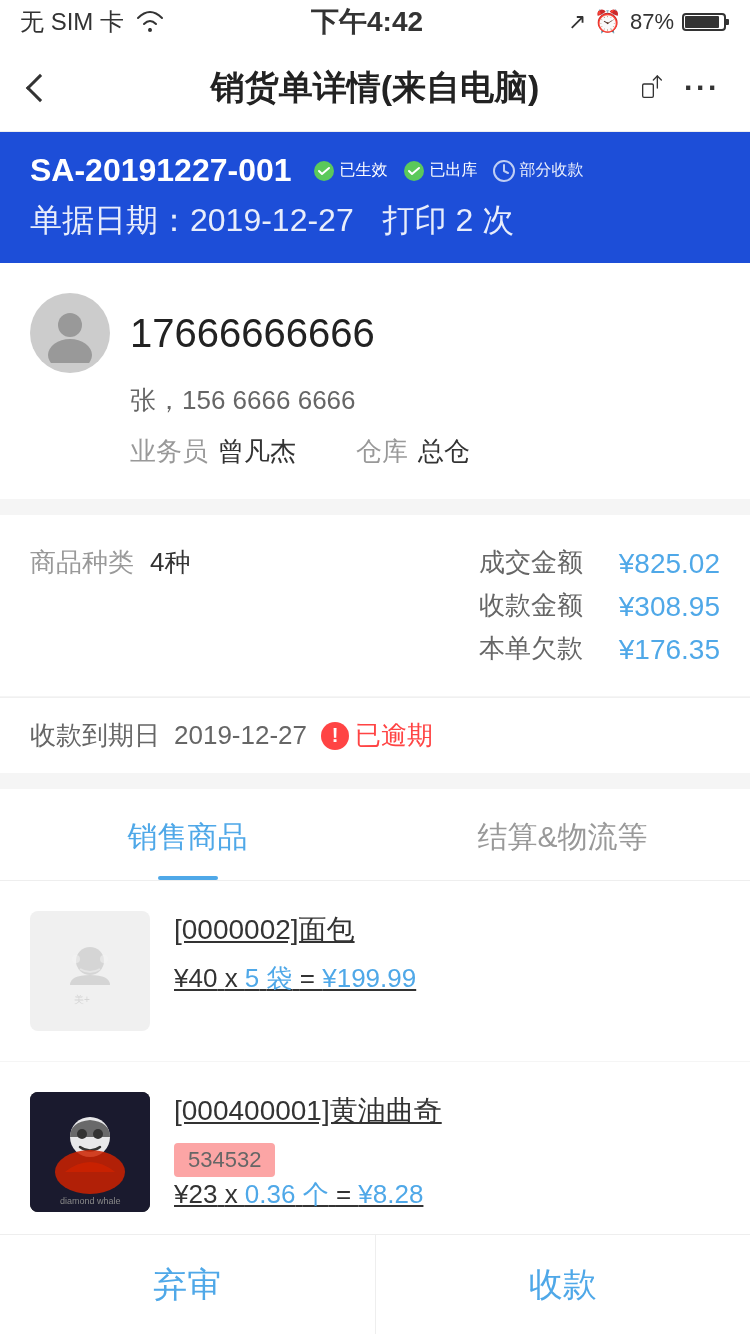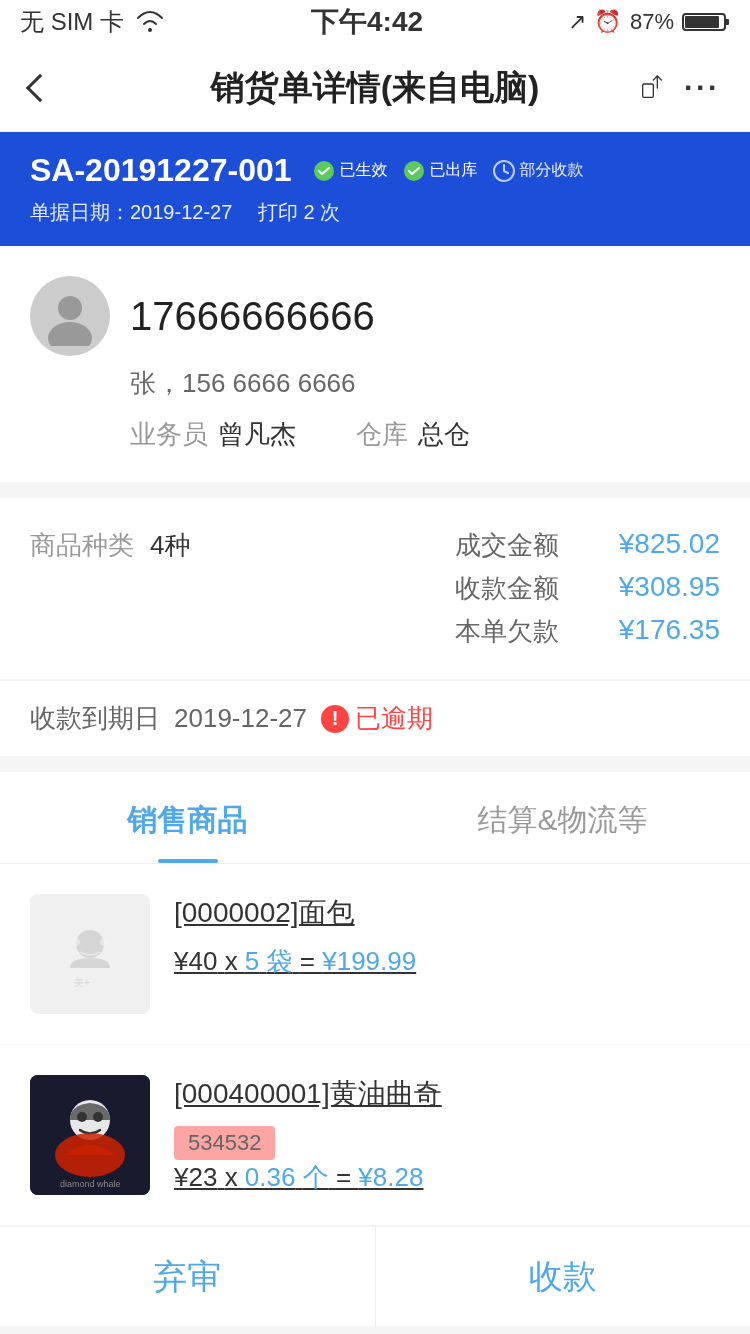--- a/index.html
+++ b/index.html
@@ -75,21 +75,21 @@
     }
     .badge {
       display: flex;
       align-items: center;
       gap: 4px;
       font-size: 16px;
     }
     .badge-check { color: #fff; }
     .badge-clock { color: #fff; opacity: 0.9; }
     .order-date {
-      font-size: 20px;
+      font-size: 32px;
       color: rgba(255,255,255,0.9);
     }
 
     
     .customer-section {
       background: #fff;
       padding: 30px;
       margin-bottom: 0;
     }
     .customer-top {
@@ -159,22 +159,22 @@
     .stats-label { font-size: 26px; color: #999; }
     .stats-count { font-size: 26px; color: #333; font-weight: 500; }
     .stats-right {
       display: flex;
       flex-direction: column;
       gap: 8px;
       align-items: flex-end;
     }
     .stat-item {
       display: flex;
-      gap: 31px;
-      align-items: flex-start;
+      gap: 7px;
+      align-items: flex-end;
     }
     .stat-item-label { font-size: 26px; color: #666; }
     .stat-item-value { font-size: 28px; color: #4FA8E8; font-weight: 500; min-width: 130px; text-align: right; }
 
     
     .payment-due {
       background: #fff;
       padding: 20px 30px;
       margin-top: 1px;
       display: flex;
@@ -214,21 +214,21 @@
     .tab {
       flex: 1;
       text-align: center;
       padding: 28px 0 22px;
       font-size: 30px;
       color: #999;
       position: relative;
     }
     .tab.active {
       color: #4FA8E8;
-      font-weight: 700;
+      font-weight: 400;
     }
     .tab.active::after {
       content: '';
       position: absolute;
       bottom: 0;
       left: 50%;
       transform: translateX(-50%);
       width: 60px;
       height: 4px;
       background: #4FA8E8;
@@ -287,21 +287,21 @@
     .product-price {
       font-size: 26px;
       color: #333;
     }
     .product-price .qty { color: #4FA8E8; }
     .product-price .total { color: #4FA8E8; font-weight: 500; }
 
     
     .bottom-bar {
       position: fixed;
-      bottom: 8px;
+      bottom: 0;
       left: 0;
       width: 750px;
       height: 100px;
       background: #fff;
       border-top: 1px solid #eee;
       display: flex;
       text-align: right;
     }
     .bottom-btn {
       flex: 1;

